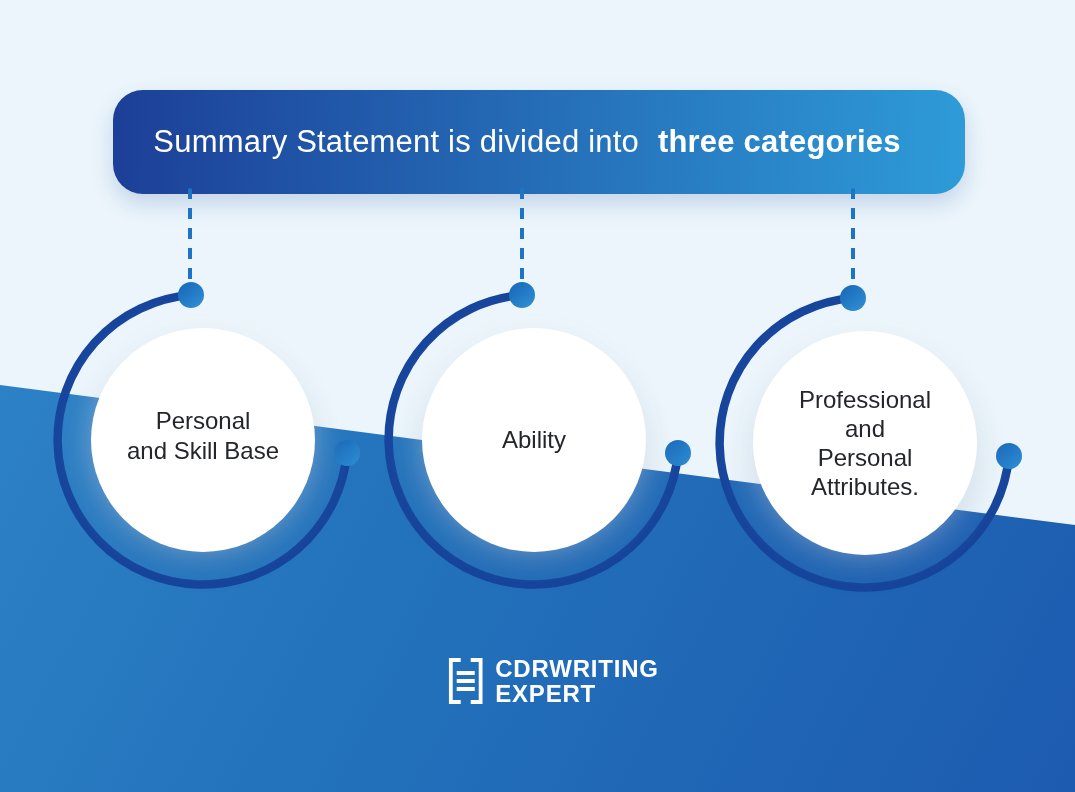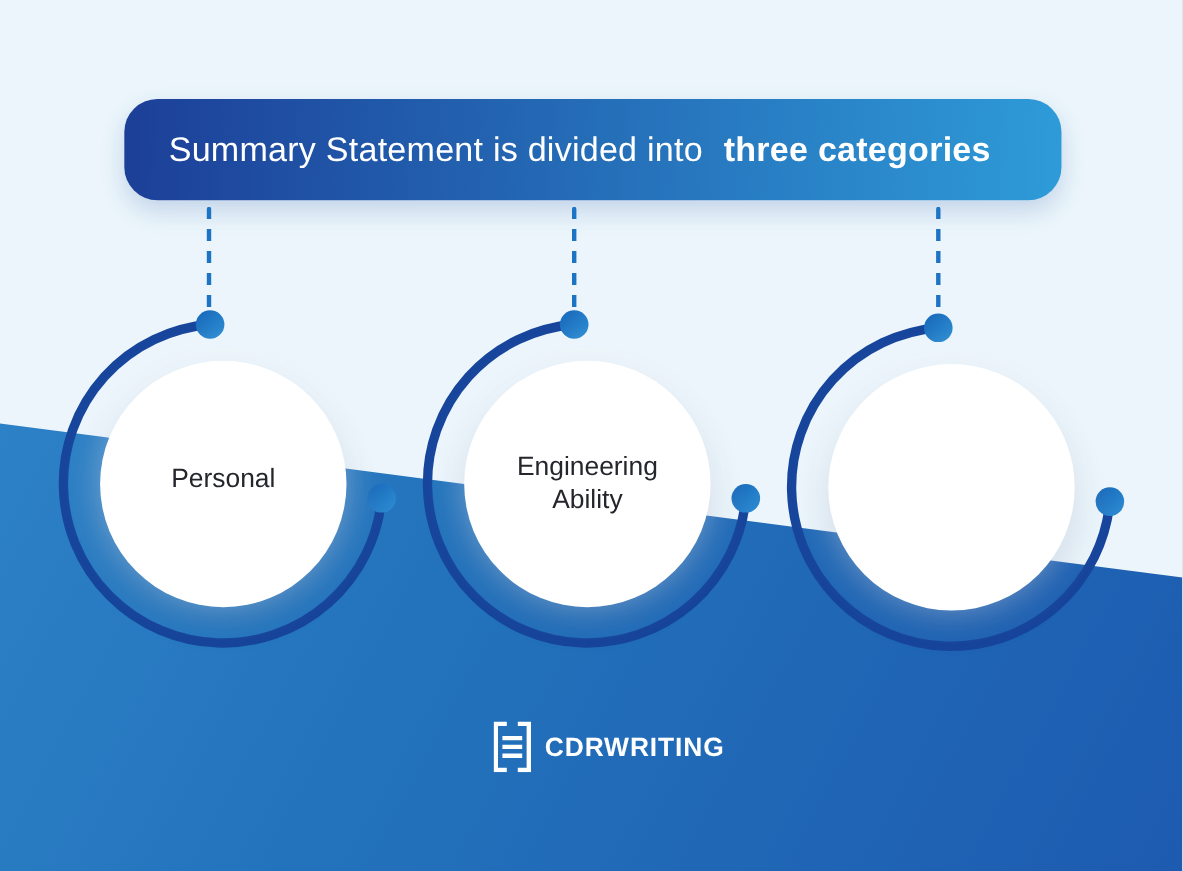--- a/index.html
+++ b/index.html
@@ -9,21 +9,21 @@
     font-family:"Liberation Sans", sans-serif;
   }
   
   .bg-dark {
     position:absolute; left:0; top:0; width:1075px; height:792px;
     background: linear-gradient(118deg, var(--dark_from,#3187ca) 0%, var(--dark_mid,#2373bc) 45%, var(--dark_to,#1d5bb0) 100%);
     clip-path: polygon(0 48.6%, 100% 66.3%, 100% 100%, 0 100%);
   }
   
   .banner {
-    position:absolute; left:113px; top:90px; width:852px; height:92px;
+    position:absolute; left:113px; top:90px; width:852px; height:104px;
     box-sizing:border-box; padding-right:24px;
     border-radius:30px;
     background: linear-gradient(92deg, var(--banner_from,#1c3f97) 0%, var(--banner_to,#2e9bd8) 100%);
     display:flex; align-items:center; justify-content:center;
     color: var(--banner_text,#ffffff); font-size:31px; letter-spacing:0.2px;
     box-shadow: 0 10px 22px rgba(23,69,156,0.18);
     white-space:nowrap;
   }
   .banner .bold { font-weight:bold; margin-left:19px; }
   
@@ -108,32 +108,39 @@
     <circle class="dot" cx="148" cy="15" r="13"></circle>
     <circle class="dot" cx="304" cy="173" r="13"></circle>
   </svg>
 
   <div class="circle" id="circle-1"></div>
   <div class="circle" id="circle-2"></div>
   <div class="circle" id="circle-3"></div>
 
   <div class="clabel" id="clabel-1">
     <div>Personal</div>
+    <div>and Skill Base</div>
   </div>
   <div class="clabel" id="clabel-2">
-    <div>Engineering</div>
     <div>Ability</div>
+  </div>
+  <div class="clabel" id="clabel-3">
+    <div>Professional</div>
+    <div>and</div>
+    <div>Personal</div>
+    <div>Attributes.</div>
   </div>
 
   <div class="logo">
     <svg class="logo-icon" width="34" height="46" viewBox="0 0 34 46">
       <path d="M 12 2 H 2 V 44 H 12"></path>
       <path d="M 22 2 H 32 V 44 H 22"></path>
       <path d="M 8 15 H 26"></path>
       <path d="M 8 23 H 26"></path>
       <path d="M 8 31 H 26"></path>
     </svg>
     <div class="logo-text">
       <div>CDRWRITING</div>
+      <div>EXPERT</div>
     </div>
   </div>
 
 </div>
 
 </body></html>

